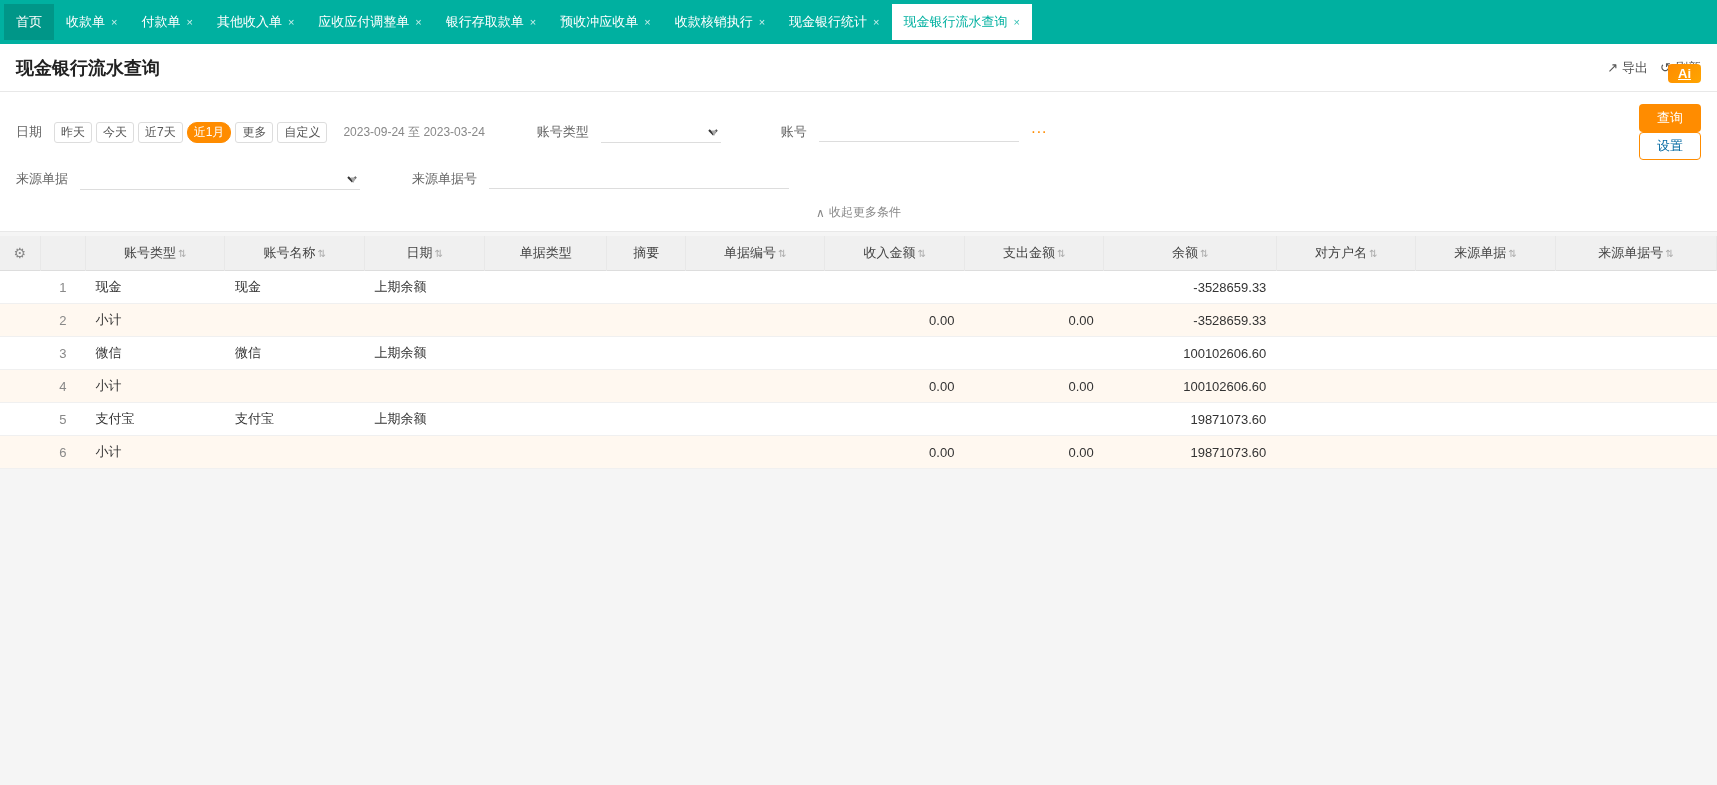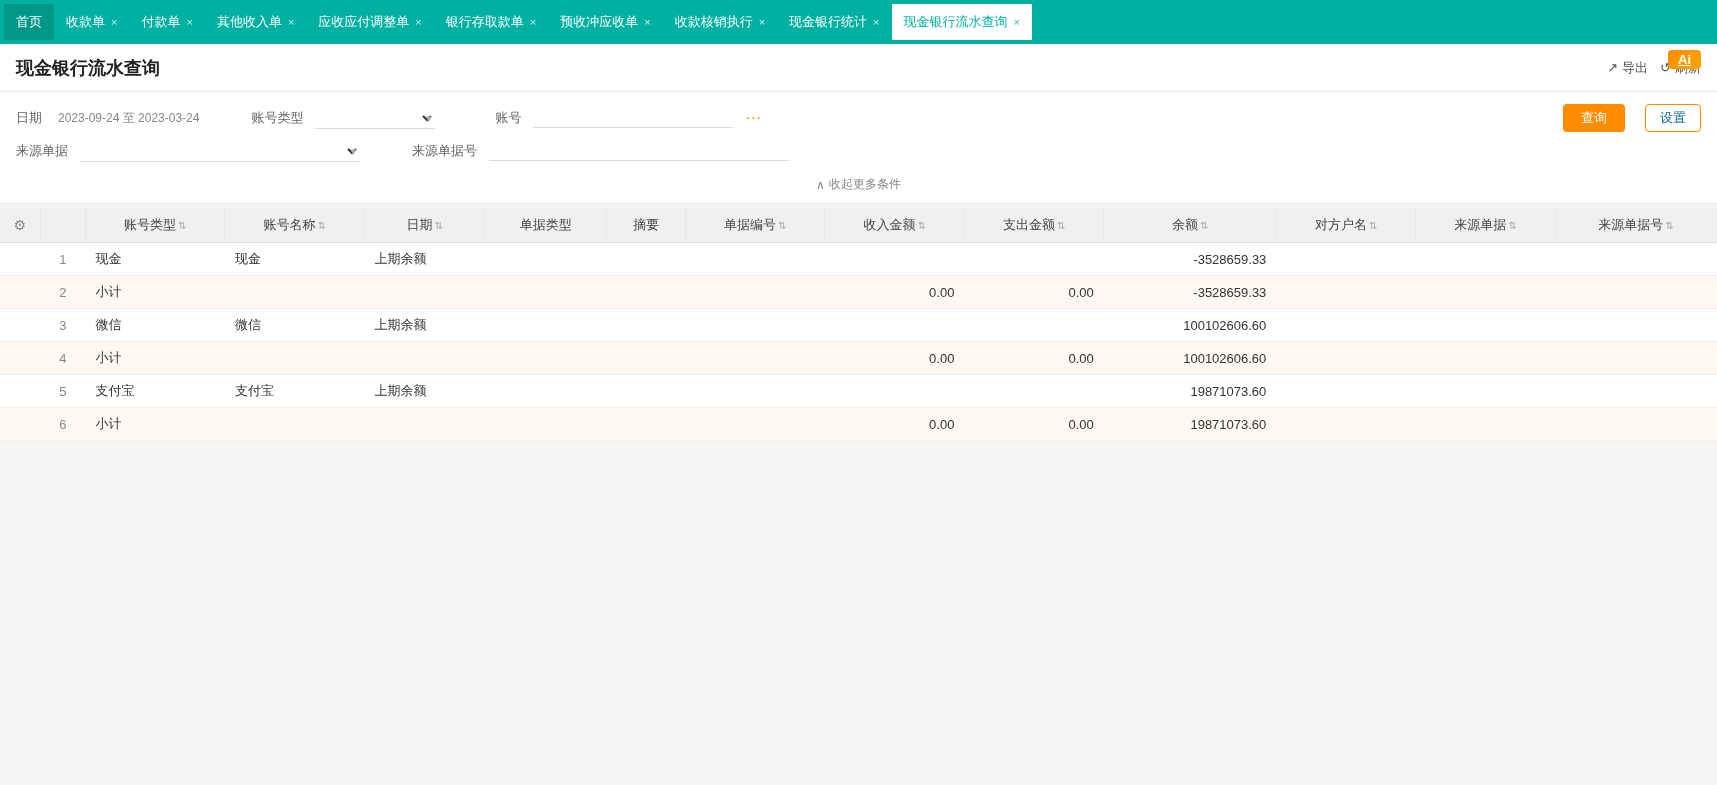--- a/index.html
+++ b/index.html
@@ -69,21 +69,21 @@
       color: #555;
       cursor: pointer;
       background: none;
       border: none;
     }
 
     
     .ai-badge {
       position: absolute;
       right: 16px;
-      top: 50px;
+      top: 64px;
       background: linear-gradient(135deg, #ff8c00, #ffa500);
       color: #fff;
       font-size: 13px;
       font-weight: bold;
       padding: 2px 10px;
       border-radius: 4px;
       text-decoration: underline;
     }
 
     
@@ -168,22 +168,22 @@
       background: #fff;
       color: #0369a1;
       border: 1px solid #ff8c00;
       border-radius: 4px;
       padding: 4px 14px;
       font-size: 13px;
       cursor: pointer;
     }
     .filter-actions {
       display: flex;
-      flex-direction: row;
-      gap: 20px;
+      flex-direction: column;
+      gap: 0;
       margin-left: auto;
     }
     .collapse-row {
       display: flex;
       justify-content: center;
       padding: 6px 0 2px 0;
     }
     .collapse-btn {
       color: #888;
       font-size: 12px;
@@ -297,20 +297,28 @@
     </button>
   </div>
 </div>
 
 <div class="ai-badge">Ai</div>
 
 <div class="filter-area">
   <div class="filter-row">
 
     <span class="filter-label">日期</span>
+    <div class="filter-date-btns">
+      <button class="date-btn">昨天</button>
+      <button class="date-btn">今天</button>
+      <button class="date-btn">近7天</button>
+      <button class="date-btn active">近1月</button>
+      <button class="date-btn">更多</button>
+      <button class="date-btn">自定义</button>
+    </div>
     <span class="date-range">2023-09-24 至 2023-03-24</span>
 
     <span class="filter-label" style="margin-left:40px;">账号类型</span>
     <div class="select-wrapper">
       <select class="filter-select">
         <option value=""></option>
         <option value="现金">现金</option>
         <option value="微信">微信</option>
         <option value="支付宝">支付宝</option>
       </select>

